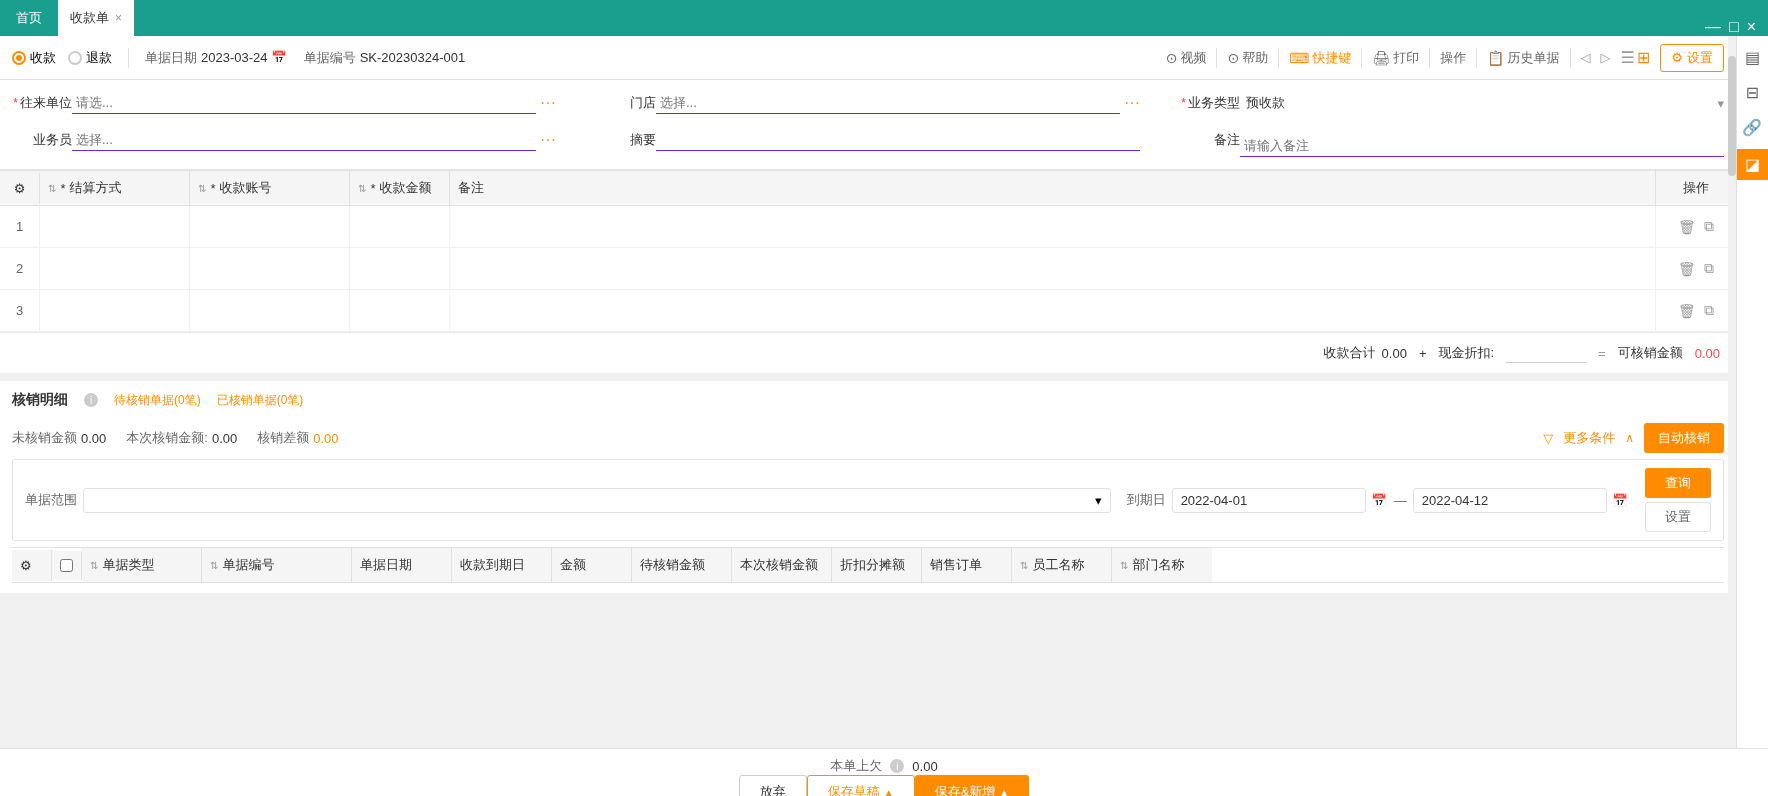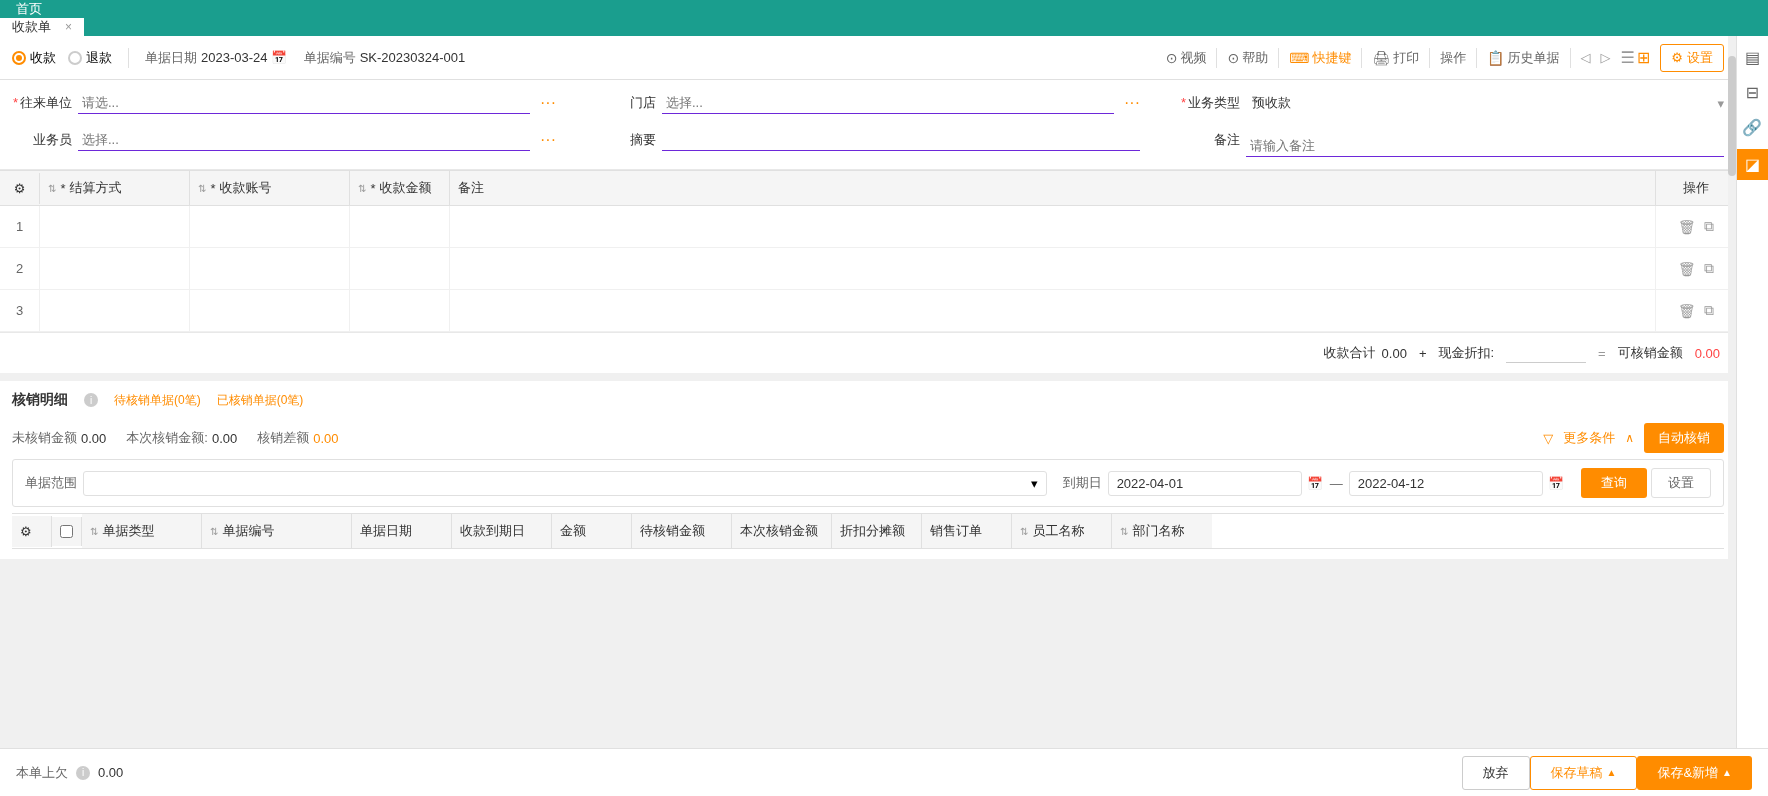--- a/index.html
+++ b/index.html
@@ -1,30 +1,29 @@
 <!DOCTYPE html>
 <html><head>
   <meta charset="utf-8">
   <style>
     * { box-sizing: border-box; margin: 0; padding: 0; font-family: 'Microsoft YaHei', Arial, sans-serif; font-size: 13px; }
     body { background: #f0f0f0; width: 1768px; height: 796px; overflow: hidden; }
 
     
     .tab-bar {
-      display: flex; align-items: flex-start; height: 36px;
+      display: flex; align-items: flex-end; height: 36px;
       background: #1a9e8e;
-      flex-direction: column;
     }
     .tab-home {
       padding: 0 16px; height: 100%; display: flex; align-items: center;
       color: #fff; cursor: pointer; font-size: 13px;
     }
     .tab-active {
       background: #fff; color: #333; padding: 0 12px; height: 100%;
-      display: flex; align-items: center; gap: 14px; cursor: pointer; font-size: 13px;
+      display: flex; align-items: center; gap: 6px; cursor: pointer; font-size: 13px;
     }
     .tab-close { color: #999; font-size: 12px; cursor: pointer; }
     .tab-bar-right { margin-left: auto; display: flex; align-items: center; gap: 8px; padding-right: 12px; }
     .tab-bar-right span { color: #fff; font-size: 16px; cursor: pointer; }
 
     
     .toolbar {
       background: #fff; border-bottom: 1px solid #e0e0e0;
       padding: 6px 12px; display: flex; align-items: center; gap: 16px; height: 44px;
     }
@@ -45,21 +44,21 @@
     .settings-btn {
       background: #fff; border: 1px solid #ff8c00; color: #ff8c00;
       padding: 4px 10px; border-radius: 3px; cursor: pointer; display: flex; align-items: center; gap: 4px;
     }
 
     
     .form-area {
       background: #fff; padding: 8px 12px; border-bottom: 1px solid #e8e8e8;
     }
     .form-row { display: flex; align-items: center; gap: 0; padding: 4px 0; }
-    .form-field { display: flex; align-items: center; gap: 6px; flex: 1; }
+    .form-field { display: flex; align-items: center; flex: 1; }
     .field-label { color: #333; white-space: nowrap; min-width: 60px; text-align: right; }
     .field-label .required { color: #ff4444; margin-right: 2px; }
     .field-input {
       flex: 1; border: none; border-bottom: 1px solid #6d28d9; padding: 3px 4px;
       color: #a16207; outline: none; min-width: 120px;
     }
     .more-icon { color: #ff8c00; cursor: pointer; margin-left: 4px; font-size: 16px; }
     .field-separator { width: 40px; }
 
     
@@ -139,35 +138,35 @@
     .date-sep { color: #666; }
     .cal-btn { color: #ff8c00; cursor: pointer; }
     .search-btn {
       background: #ff8c00; color: #fff; border: none; padding: 6px 20px;
       border-radius: 3px; cursor: pointer; font-size: 13px;
     }
     .settings-small-btn {
       border: 1px solid #e0e0e0; color: #666; padding: 5px 16px;
       border-radius: 3px; cursor: pointer; background: #fff;
     }
-    .search-btns { display: flex; gap: 4px; }
+    .search-btns { display: flex; flex-direction: column; gap: 4px; }
     .bottom-th {
       padding: 8px 8px; color: #333; font-weight: normal; border-right: 1px solid #e0e0e0;
       display: flex; align-items: center; gap: 4px; background: #f5f5f5;
     }
     .btable-header {
       display: flex; align-items: center;
       border-top: 1px solid #e0e0e0; border-bottom: 1px solid #e0e0e0;
     }
 
     
     .footer {
       position: fixed; bottom: 0; left: 0; right: 0; background: #fff;
       border-top: 1px solid #e0e0e0; padding: 8px 16px;
-      display: flex; align-items: center; justify-content: space-between; height: 48px;
+      display: flex; align-items: center; justify-content: space-between; height: 48px; flex-direction: column;
     }
     .footer-left { display: flex; align-items: center; gap: 8px; }
     .footer-label { color: #666; }
     .footer-value { color: #333; font-weight: 500; }
     .footer-right { display: flex; gap: 0; }
     .btn-discard {
       border: 1px solid #ccc; background: #fff; color: #333;
       padding: 7px 20px; border-radius: 3px; cursor: pointer;
     }
     .btn-draft {

